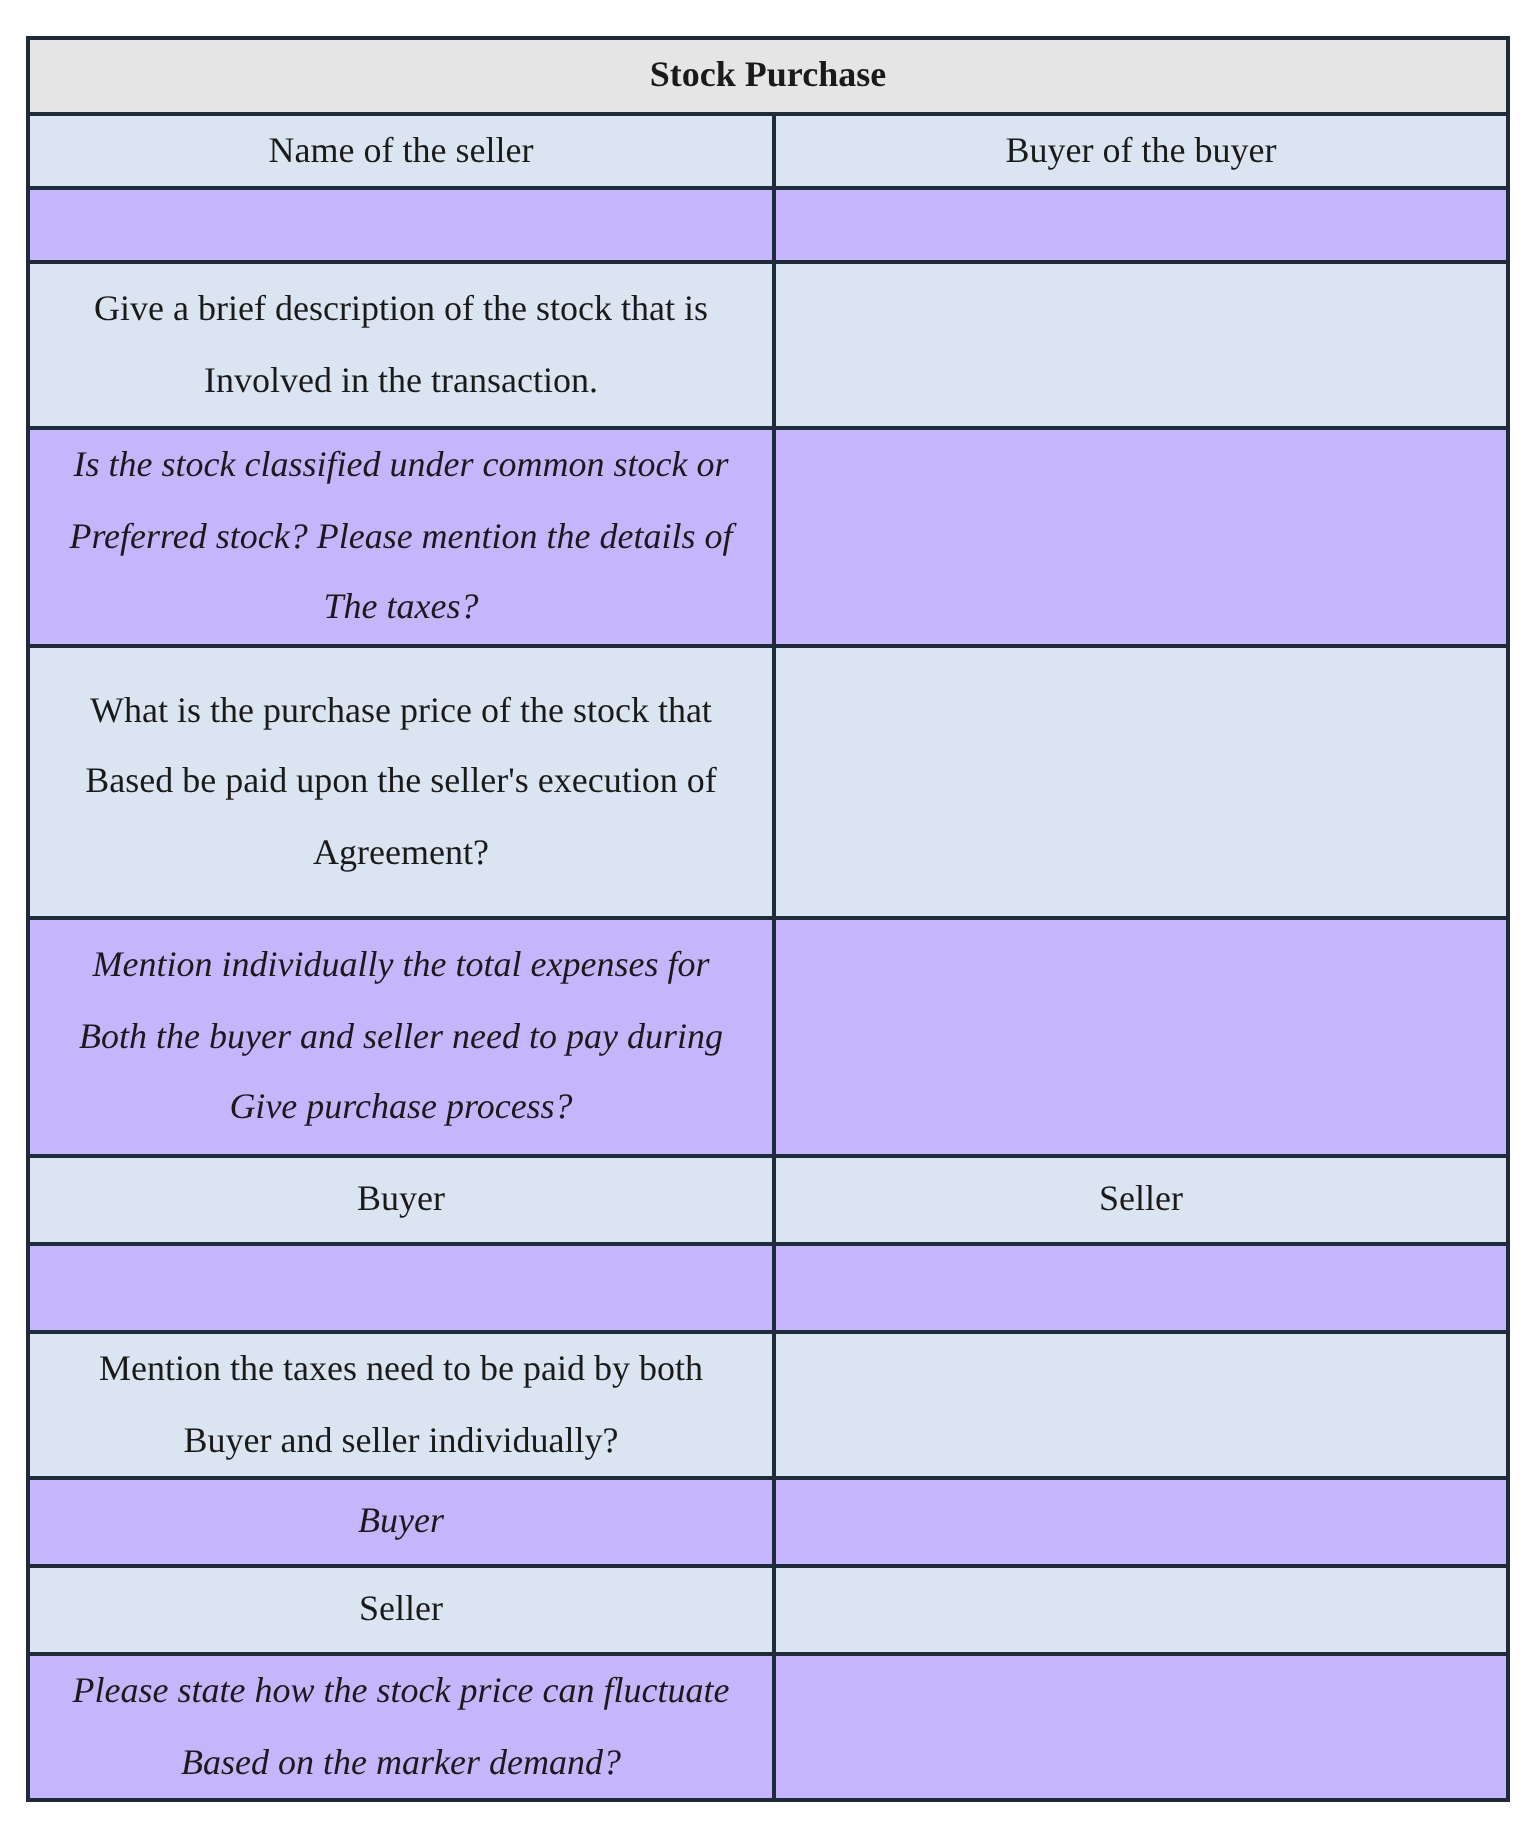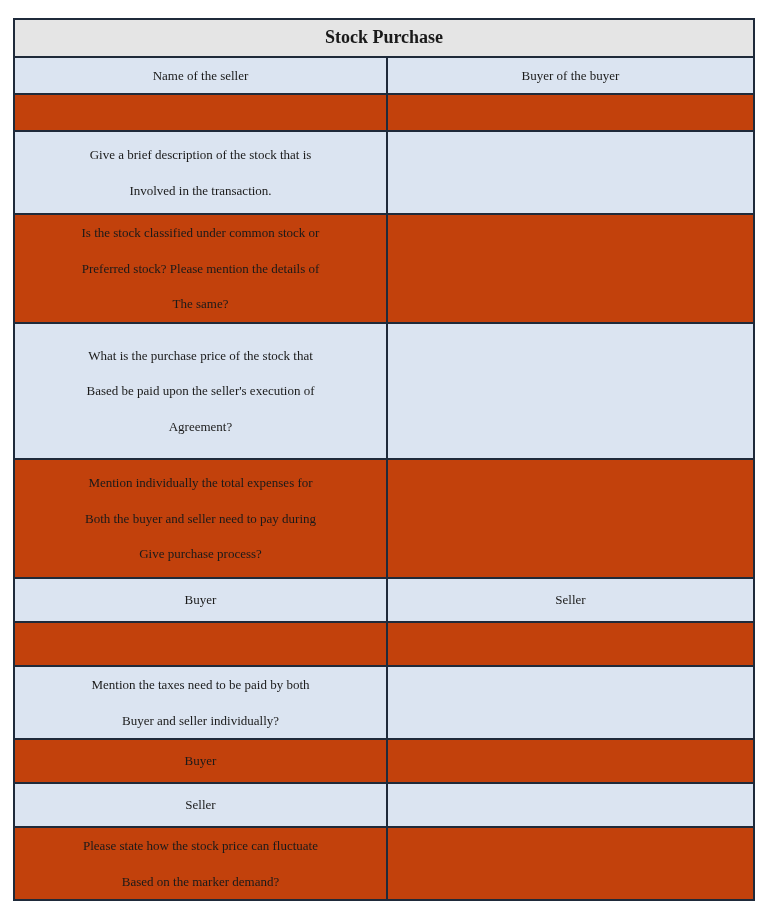--- a/index.html
+++ b/index.html
@@ -6,27 +6,27 @@
   body { width: 768px; height: 920px; position: relative; overflow: hidden; }
   .form-table {
     position: absolute; left: 13px; top: 18px; width: 742px;
     border-collapse: collapse;
     font-family: "Liberation Serif", "DejaVu Serif", serif;
     color: #1a1a1a;
   }
   .form-table td {
     border: 2px solid #1f2a3a;
     text-align: center; vertical-align: middle;
-    font-size: 13px; line-height: 35.5px;
+    font-size: 18px; line-height: 35.5px;
     padding: 0 8px;
   }
   .form-table td.left { width: 355px; }
   .title-cell { background: #e5e5e5; font-weight: bold; font-size: 18px !important; height: 34px; }
   .shade { background: #dbe4f1; }
-  .white { background: #c2410c; }
+  .white { background: #c4b5fd; font-style: italic; }
 </style>
 </head>
 <body>
 
 <table class="form-table">
   <tbody>
       <tr>
     <td colspan="2" class="title-cell">Stock Purchase</td>
   </tr>
   <tr class="shade" style="height:37px">
@@ -41,21 +41,21 @@
     <td class="left">
       <div>Give a brief description of the stock that is</div>
       <div>Involved in the transaction.</div>
     </td>
     <td></td>
   </tr>
   <tr class="white" style="height:109px">
     <td class="left">
       <div>Is the stock classified under common stock or</div>
       <div>Preferred stock? Please mention the details of</div>
-      <div>The same?</div>
+      <div>The taxes?</div>
     </td>
     <td></td>
   </tr>
   <tr class="shade" style="height:136px">
     <td class="left">
       <div>What is the purchase price of the stock that</div>
       <div>Based be paid upon the seller's execution of</div>
       <div>Agreement?</div>
     </td>
     <td></td>

